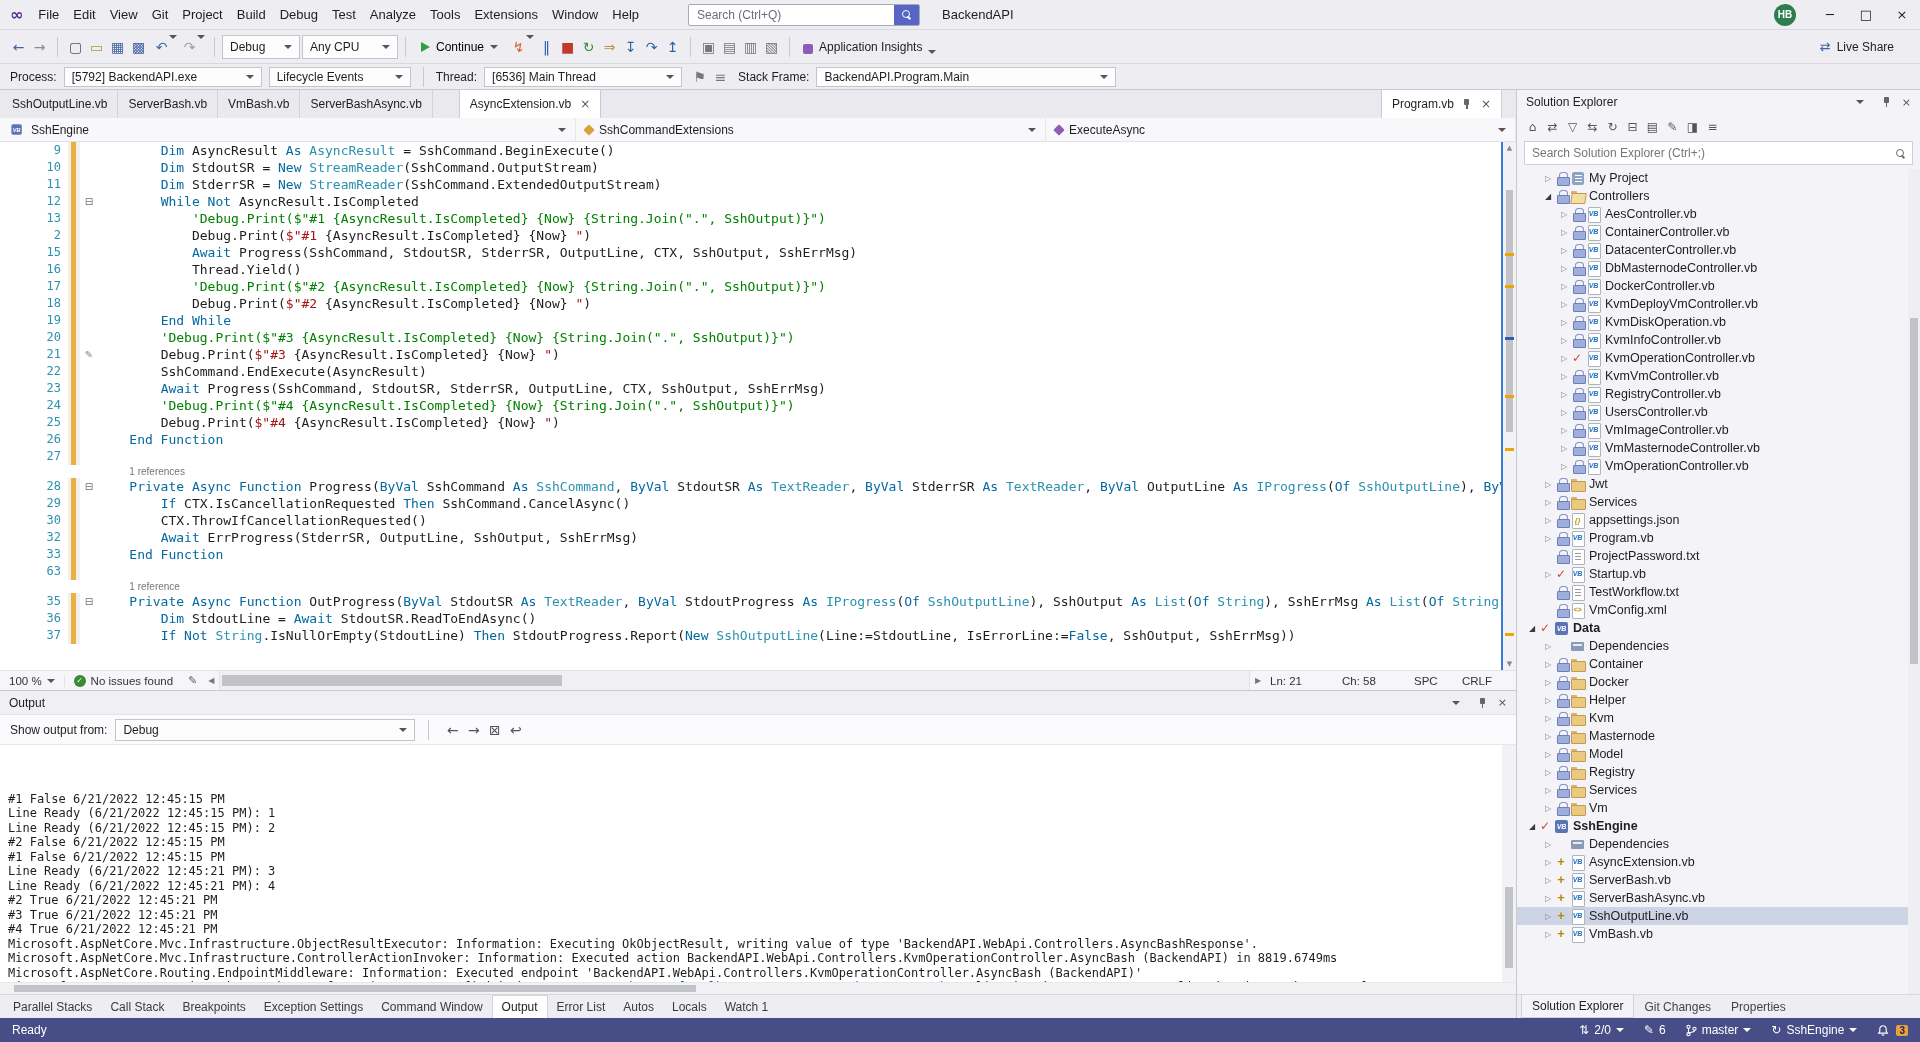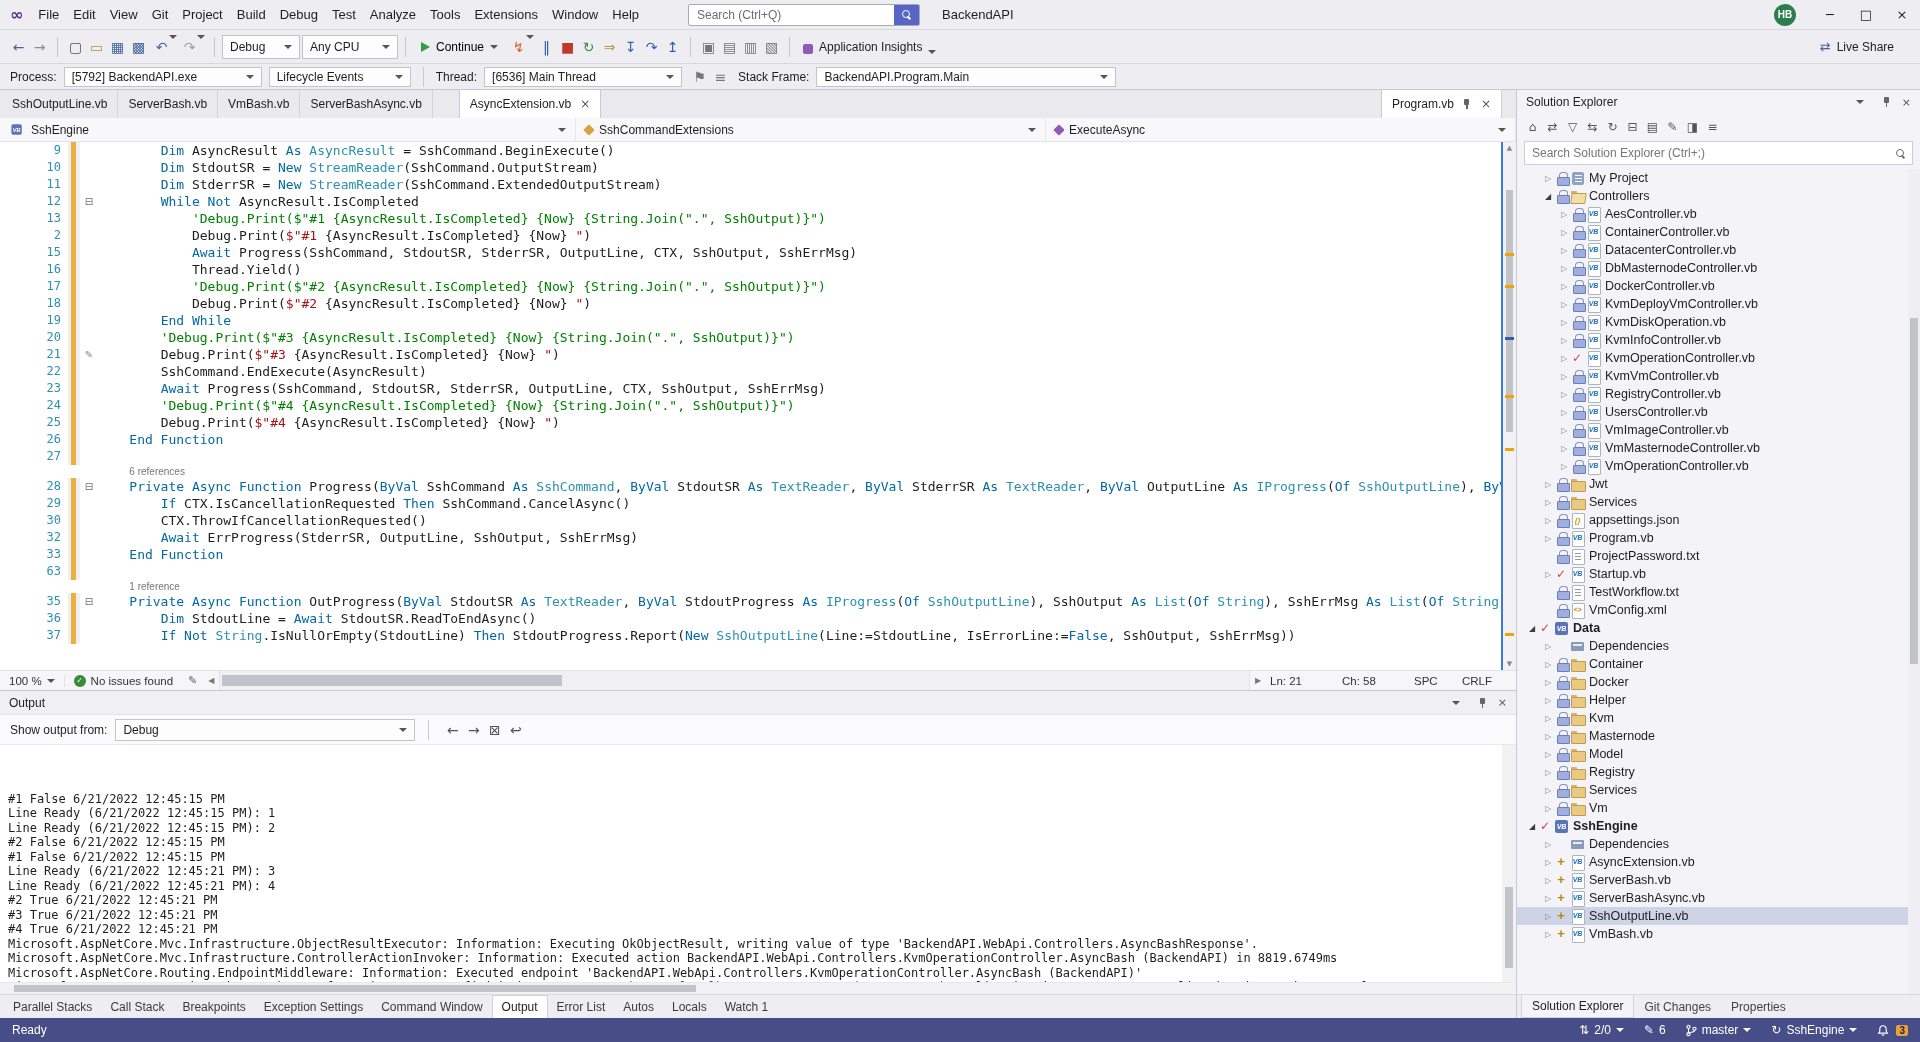--- a/index.html
+++ b/index.html
@@ -342,21 +342,21 @@
             <div class="cl"><div class="gut"></div><div class="num">18</div><div class="chg"><i></i></div><div class="fold"></div><div class="ct"><span>            </span><span class="tk-id">Debug.Print(</span><span class="tk-str">$"#2 </span><span class="tk-id">{AsyncResult.IsCompleted} {Now}</span><span class="tk-str"> "</span><span class="tk-id">)</span></div></div>
             <div class="cl"><div class="gut"></div><div class="num">19</div><div class="chg"><i></i></div><div class="fold"></div><div class="ct"><span>        </span><span class="tk-kw">End While</span></div></div>
             <div class="cl"><div class="gut"></div><div class="num">20</div><div class="chg"><i></i></div><div class="fold"></div><div class="ct"><span>        </span><span class="tk-com">'Debug.Print($"#3 {AsyncResult.IsCompleted} {Now} {String.Join(".", SshOutput)}")</span></div></div>
             <div class="cl"><div class="gut"></div><div class="num">21</div><div class="chg"><i></i></div><div class="fold" style="color: rgb(138, 138, 138);">✎</div><div class="ct"><span>        </span><span class="tk-id">Debug.Print(</span><span class="tk-str">$"#3 </span><span class="tk-id">{AsyncResult.IsCompleted} {Now}</span><span class="tk-str"> "</span><span class="tk-id">)</span></div></div>
             <div class="cl"><div class="gut"></div><div class="num">22</div><div class="chg"><i></i></div><div class="fold"></div><div class="ct"><span>        </span><span class="tk-id">SshCommand.EndExecute(AsyncResult)</span></div></div>
             <div class="cl"><div class="gut"></div><div class="num">23</div><div class="chg"><i></i></div><div class="fold"></div><div class="ct"><span>        </span><span class="tk-kw">Await </span><span class="tk-id">Progress(SshCommand, StdoutSR, StderrSR, OutputLine, CTX, SshOutput, SshErrMsg)</span></div></div>
             <div class="cl"><div class="gut"></div><div class="num">24</div><div class="chg"><i></i></div><div class="fold"></div><div class="ct"><span>        </span><span class="tk-com">'Debug.Print($"#4 {AsyncResult.IsCompleted} {Now} {String.Join(".", SshOutput)}")</span></div></div>
             <div class="cl"><div class="gut"></div><div class="num">25</div><div class="chg"><i></i></div><div class="fold"></div><div class="ct"><span>        </span><span class="tk-id">Debug.Print(</span><span class="tk-str">$"#4 </span><span class="tk-id">{AsyncResult.IsCompleted} {Now}</span><span class="tk-str"> "</span><span class="tk-id">)</span></div></div>
             <div class="cl"><div class="gut"></div><div class="num">26</div><div class="chg"><i></i></div><div class="fold"></div><div class="ct"><span>    </span><span class="tk-kw">End Function</span></div></div>
             <div class="cl"><div class="gut"></div><div class="num">27</div><div class="chg"><i></i></div><div class="fold"></div><div class="ct"><span></span></div></div>
-            <div class="lens" style="padding-left: 129.32px;">6 references</div>
+            <div class="lens" style="padding-left: 129.32px;">1 references</div>
             <div class="cl"><div class="gut"></div><div class="num">28</div><div class="chg"><i></i></div><div class="fold">⊟</div><div class="ct"><span>    </span><span class="tk-kw">Private Async Function </span><span class="tk-id">Progress(</span><span class="tk-kw">ByVal </span><span class="tk-id">SshCommand </span><span class="tk-kw">As </span><span class="tk-ty">SshCommand</span><span class="tk-id">, </span><span class="tk-kw">ByVal </span><span class="tk-id">StdoutSR </span><span class="tk-kw">As </span><span class="tk-ty">TextReader</span><span class="tk-id">, </span><span class="tk-kw">ByVal </span><span class="tk-id">StderrSR </span><span class="tk-kw">As </span><span class="tk-ty">TextReader</span><span class="tk-id">, </span><span class="tk-kw">ByVal </span><span class="tk-id">OutputLine </span><span class="tk-kw">As </span><span class="tk-ty">IProgress</span><span class="tk-id">(</span><span class="tk-kw">Of </span><span class="tk-ty">SshOutputLine</span><span class="tk-id">), </span><span class="tk-kw">ByVal </span></div></div>
             <div class="cl"><div class="gut"></div><div class="num">29</div><div class="chg"><i></i></div><div class="fold"></div><div class="ct"><span>        </span><span class="tk-kw">If </span><span class="tk-id">CTX.IsCancellationRequested </span><span class="tk-kw">Then </span><span class="tk-id">SshCommand.CancelAsync()</span></div></div>
             <div class="cl"><div class="gut"></div><div class="num">30</div><div class="chg"><i></i></div><div class="fold"></div><div class="ct"><span>        </span><span class="tk-id">CTX.ThrowIfCancellationRequested()</span></div></div>
             <div class="cl"><div class="gut"></div><div class="num">32</div><div class="chg"><i></i></div><div class="fold"></div><div class="ct"><span>        </span><span class="tk-kw">Await </span><span class="tk-id">ErrProgress(StderrSR, OutputLine, SshOutput, SshErrMsg)</span></div></div>
             <div class="cl"><div class="gut"></div><div class="num">33</div><div class="chg"><i></i></div><div class="fold"></div><div class="ct"><span>    </span><span class="tk-kw">End Function</span></div></div>
             <div class="cl"><div class="gut"></div><div class="num">63</div><div class="chg"><i></i></div><div class="fold"></div><div class="ct"><span></span></div></div>
             <div class="lens" style="padding-left: 129.32px;">1 reference</div>
             <div class="cl"><div class="gut"></div><div class="num">35</div><div class="chg"><i></i></div><div class="fold">⊟</div><div class="ct"><span>    </span><span class="tk-kw">Private Async Function </span><span class="tk-id">OutProgress(</span><span class="tk-kw">ByVal </span><span class="tk-id">StdoutSR </span><span class="tk-kw">As </span><span class="tk-ty">TextReader</span><span class="tk-id">, </span><span class="tk-kw">ByVal </span><span class="tk-id">StdoutProgress </span><span class="tk-kw">As </span><span class="tk-ty">IProgress</span><span class="tk-id">(</span><span class="tk-kw">Of </span><span class="tk-ty">SshOutputLine</span><span class="tk-id">), SshOutput </span><span class="tk-kw">As </span><span class="tk-ty">List</span><span class="tk-id">(</span><span class="tk-kw">Of </span><span class="tk-ty">String</span><span class="tk-id">), SshErrMsg </span><span class="tk-kw">As </span><span class="tk-ty">List</span><span class="tk-id">(</span><span class="tk-kw">Of </span><span class="tk-ty">String</span><span class="tk-id">))</span></div></div>
             <div class="cl"><div class="gut"></div><div class="num">36</div><div class="chg"><i></i></div><div class="fold"></div><div class="ct"><span>        </span><span class="tk-kw">Dim </span><span class="tk-id">StdoutLine = </span><span class="tk-kw">Await </span><span class="tk-id">StdoutSR.ReadToEndAsync()</span></div></div>
             <div class="cl"><div class="gut"></div><div class="num">37</div><div class="chg"><i></i></div><div class="fold"></div><div class="ct"><span>        </span><span class="tk-kw">If Not </span><span class="tk-ty">String</span><span class="tk-id">.IsNullOrEmpty(StdoutLine) </span><span class="tk-kw">Then </span><span class="tk-id">StdoutProgress.Report(</span><span class="tk-kw">New </span><span class="tk-ty">SshOutputLine</span><span class="tk-id">(Line:=StdoutLine, IsErrorLine:=</span><span class="tk-kw">False</span><span class="tk-id">, SshOutput, SshErrMsg))</span></div></div>

